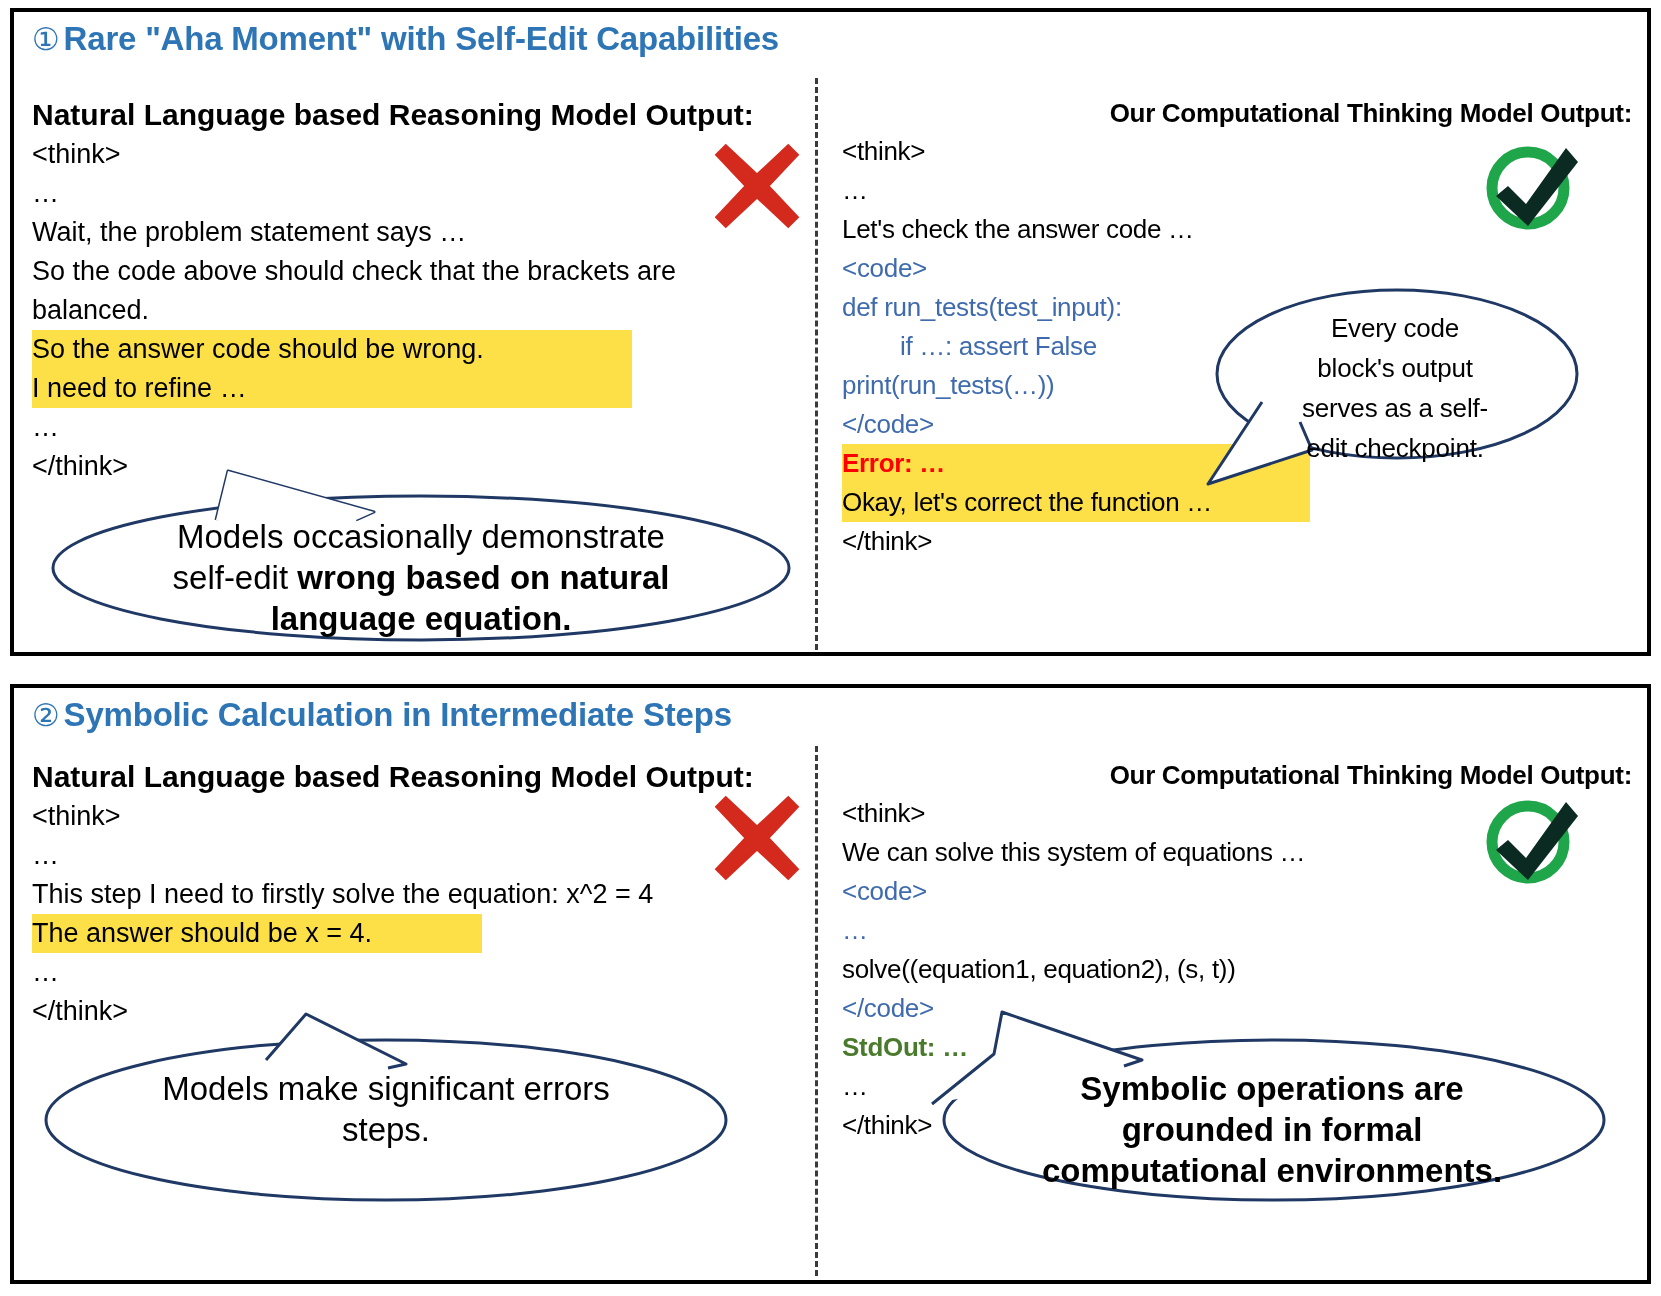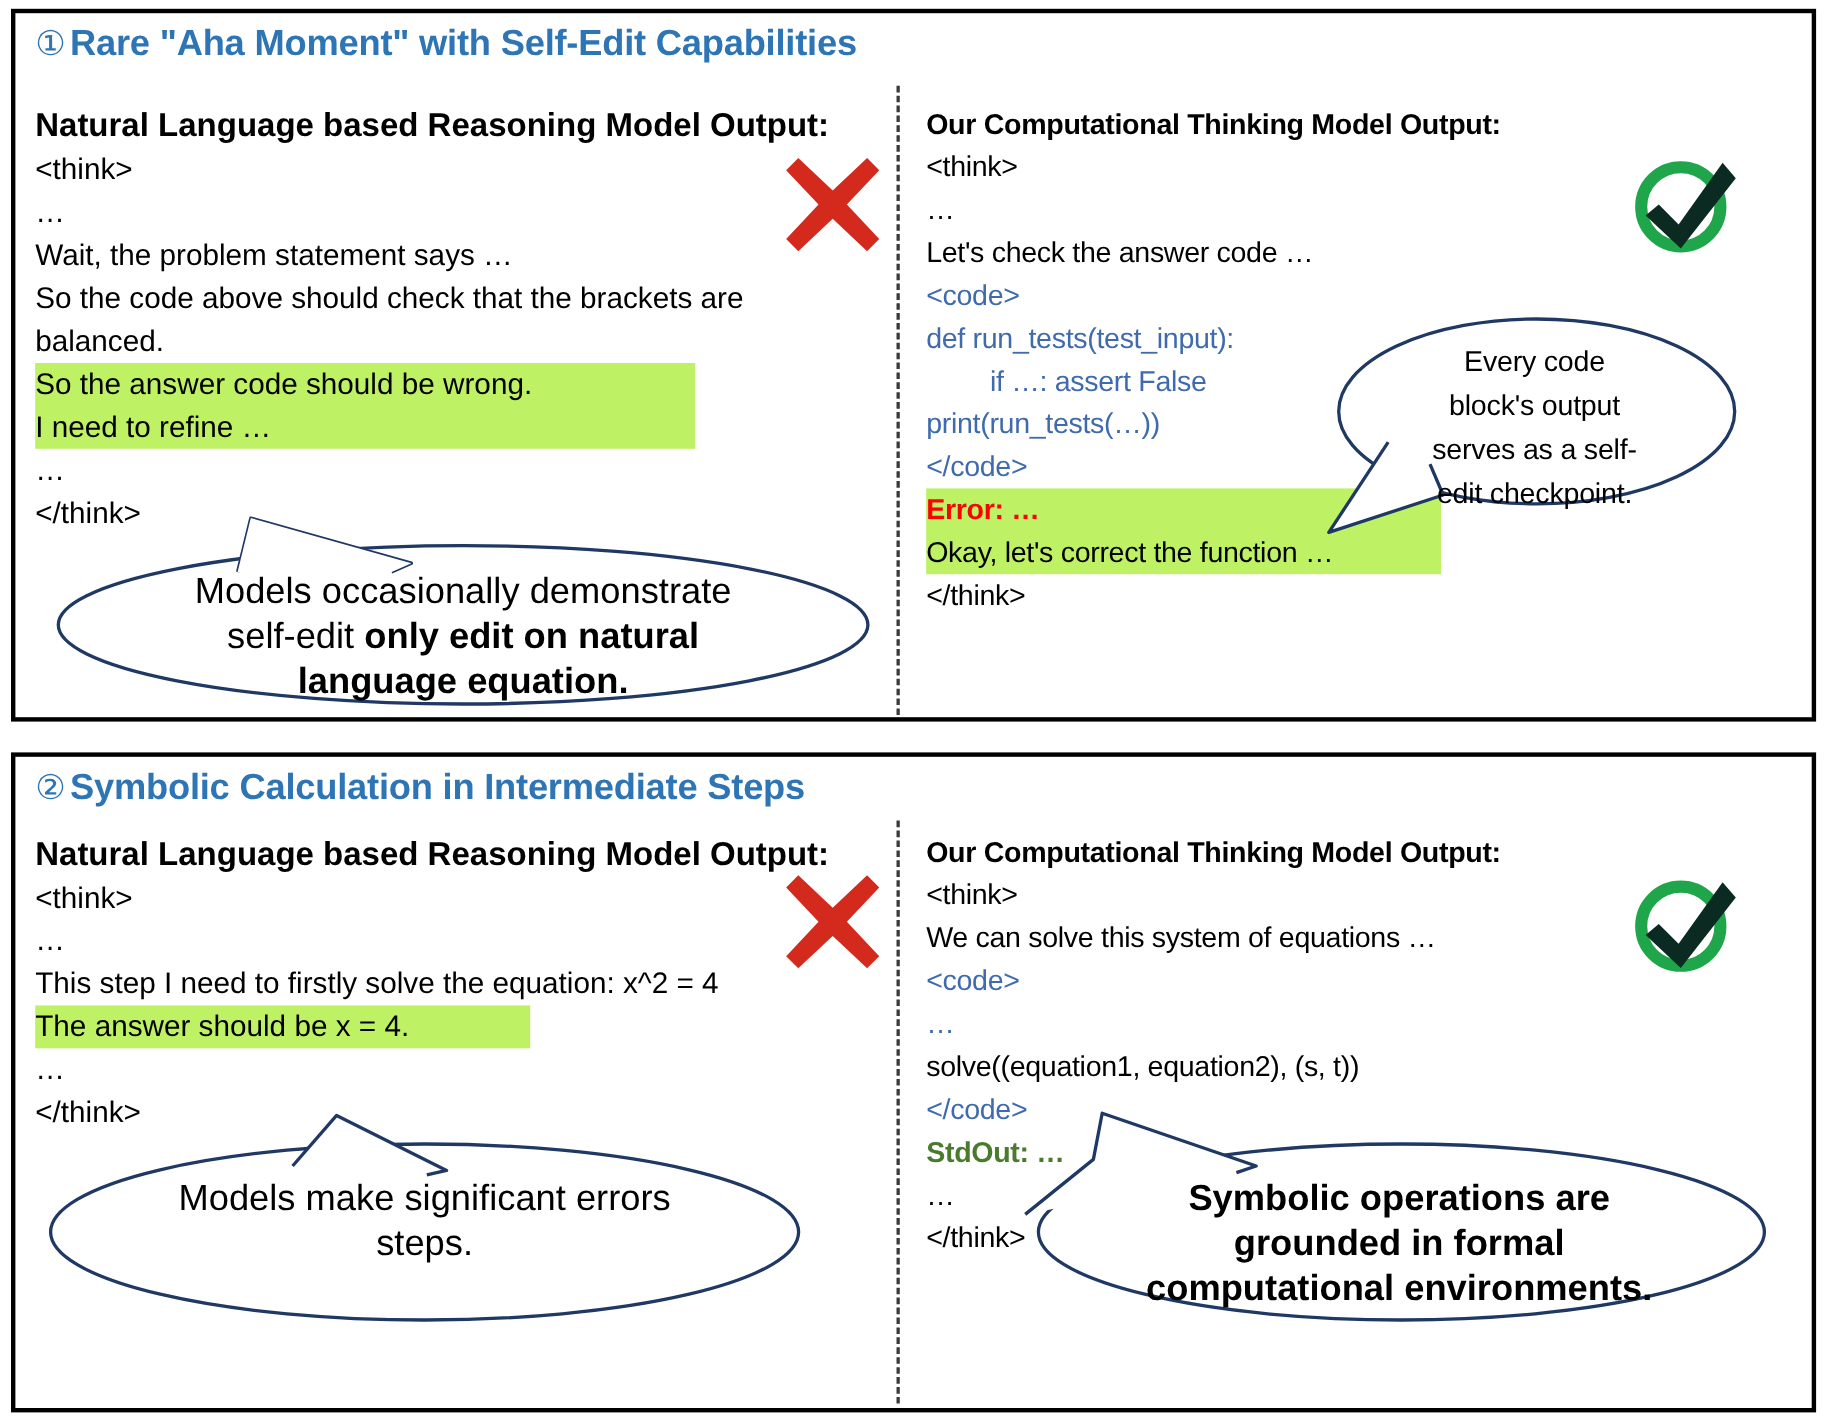--- a/index.html
+++ b/index.html
@@ -66,35 +66,36 @@
     font-weight: bold;
     font-size: 30px;
     color: #000000;
     white-space: nowrap;
     margin-bottom: 3px;
   }
   .col-head.wide {
     font-family: "Liberation Sans", sans-serif;
     font-size: 26px;
     letter-spacing: -0.3px;
+    text-align: right;
   }
 
   .line {
     font-family: "Liberation Sans Narrow", "Liberation Sans", sans-serif;
     font-size: 27px;
     line-height: 39px;
     color: #000000;
     white-space: nowrap;
   }
   .line.wide {
     font-family: "Liberation Sans", sans-serif;
     font-size: 26px;
     letter-spacing: -0.3px;
   }
-  .hlwrap { background: #bef264; display: block; }
+  .hlwrap { background: #fde047; display: block; }
   .line.code { color: #3F6BAE; }
   .line.err  { color: #FF0000; font-weight: bold; }
   .line.out  { color: #4A7B2D; font-weight: bold; }
   .line.indent { padding-left: 58px; }
   .ell { letter-spacing: 1px; }
 
   
   .icon { position: absolute; }
   .cross-icon svg, .check-icon svg { display: block; }
 
@@ -153,21 +154,21 @@
     </div>
 
     <div class="bubble" style="left:32px; top:452px; width:750px; height:180px;">
       <svg width="750" height="180" viewBox="0 0 750 180">
         <ellipse cx="375" cy="104" rx="368" ry="72" fill="#ffffff" stroke="#1F3864" stroke-width="3"></ellipse>
         <path d="M 170 56 L 182 7 L 328 48 L 310 56" fill="#ffffff" stroke="#1F3864" stroke-width="3" stroke-linejoin="round"></path>
         <path d="M 170 56 L 182 7 L 328 48 L 310 56" fill="#ffffff" stroke="none"></path>
       </svg>
       <div class="btext" style="top:52px;">
         <div>Models occasionally demonstrate</div>
-        <div><span>self-edit </span><b>only edit on natural</b></div>
+        <div><span>self-edit </span><b>wrong based on natural</b></div>
         <div><b>language equation.</b></div>
       </div>
     </div>
 
     <div class="column" style="left:828px; top:86px; width:790px;">
       <div class="col-head wide">Our Computational Thinking Model Output:</div>
       <div class="line wide">&lt;think&gt;</div>
       <div class="line wide ell">…</div>
       <div class="line wide">Let's check the answer code …</div>
       <div class="line wide code">&lt;code&gt;</div>

